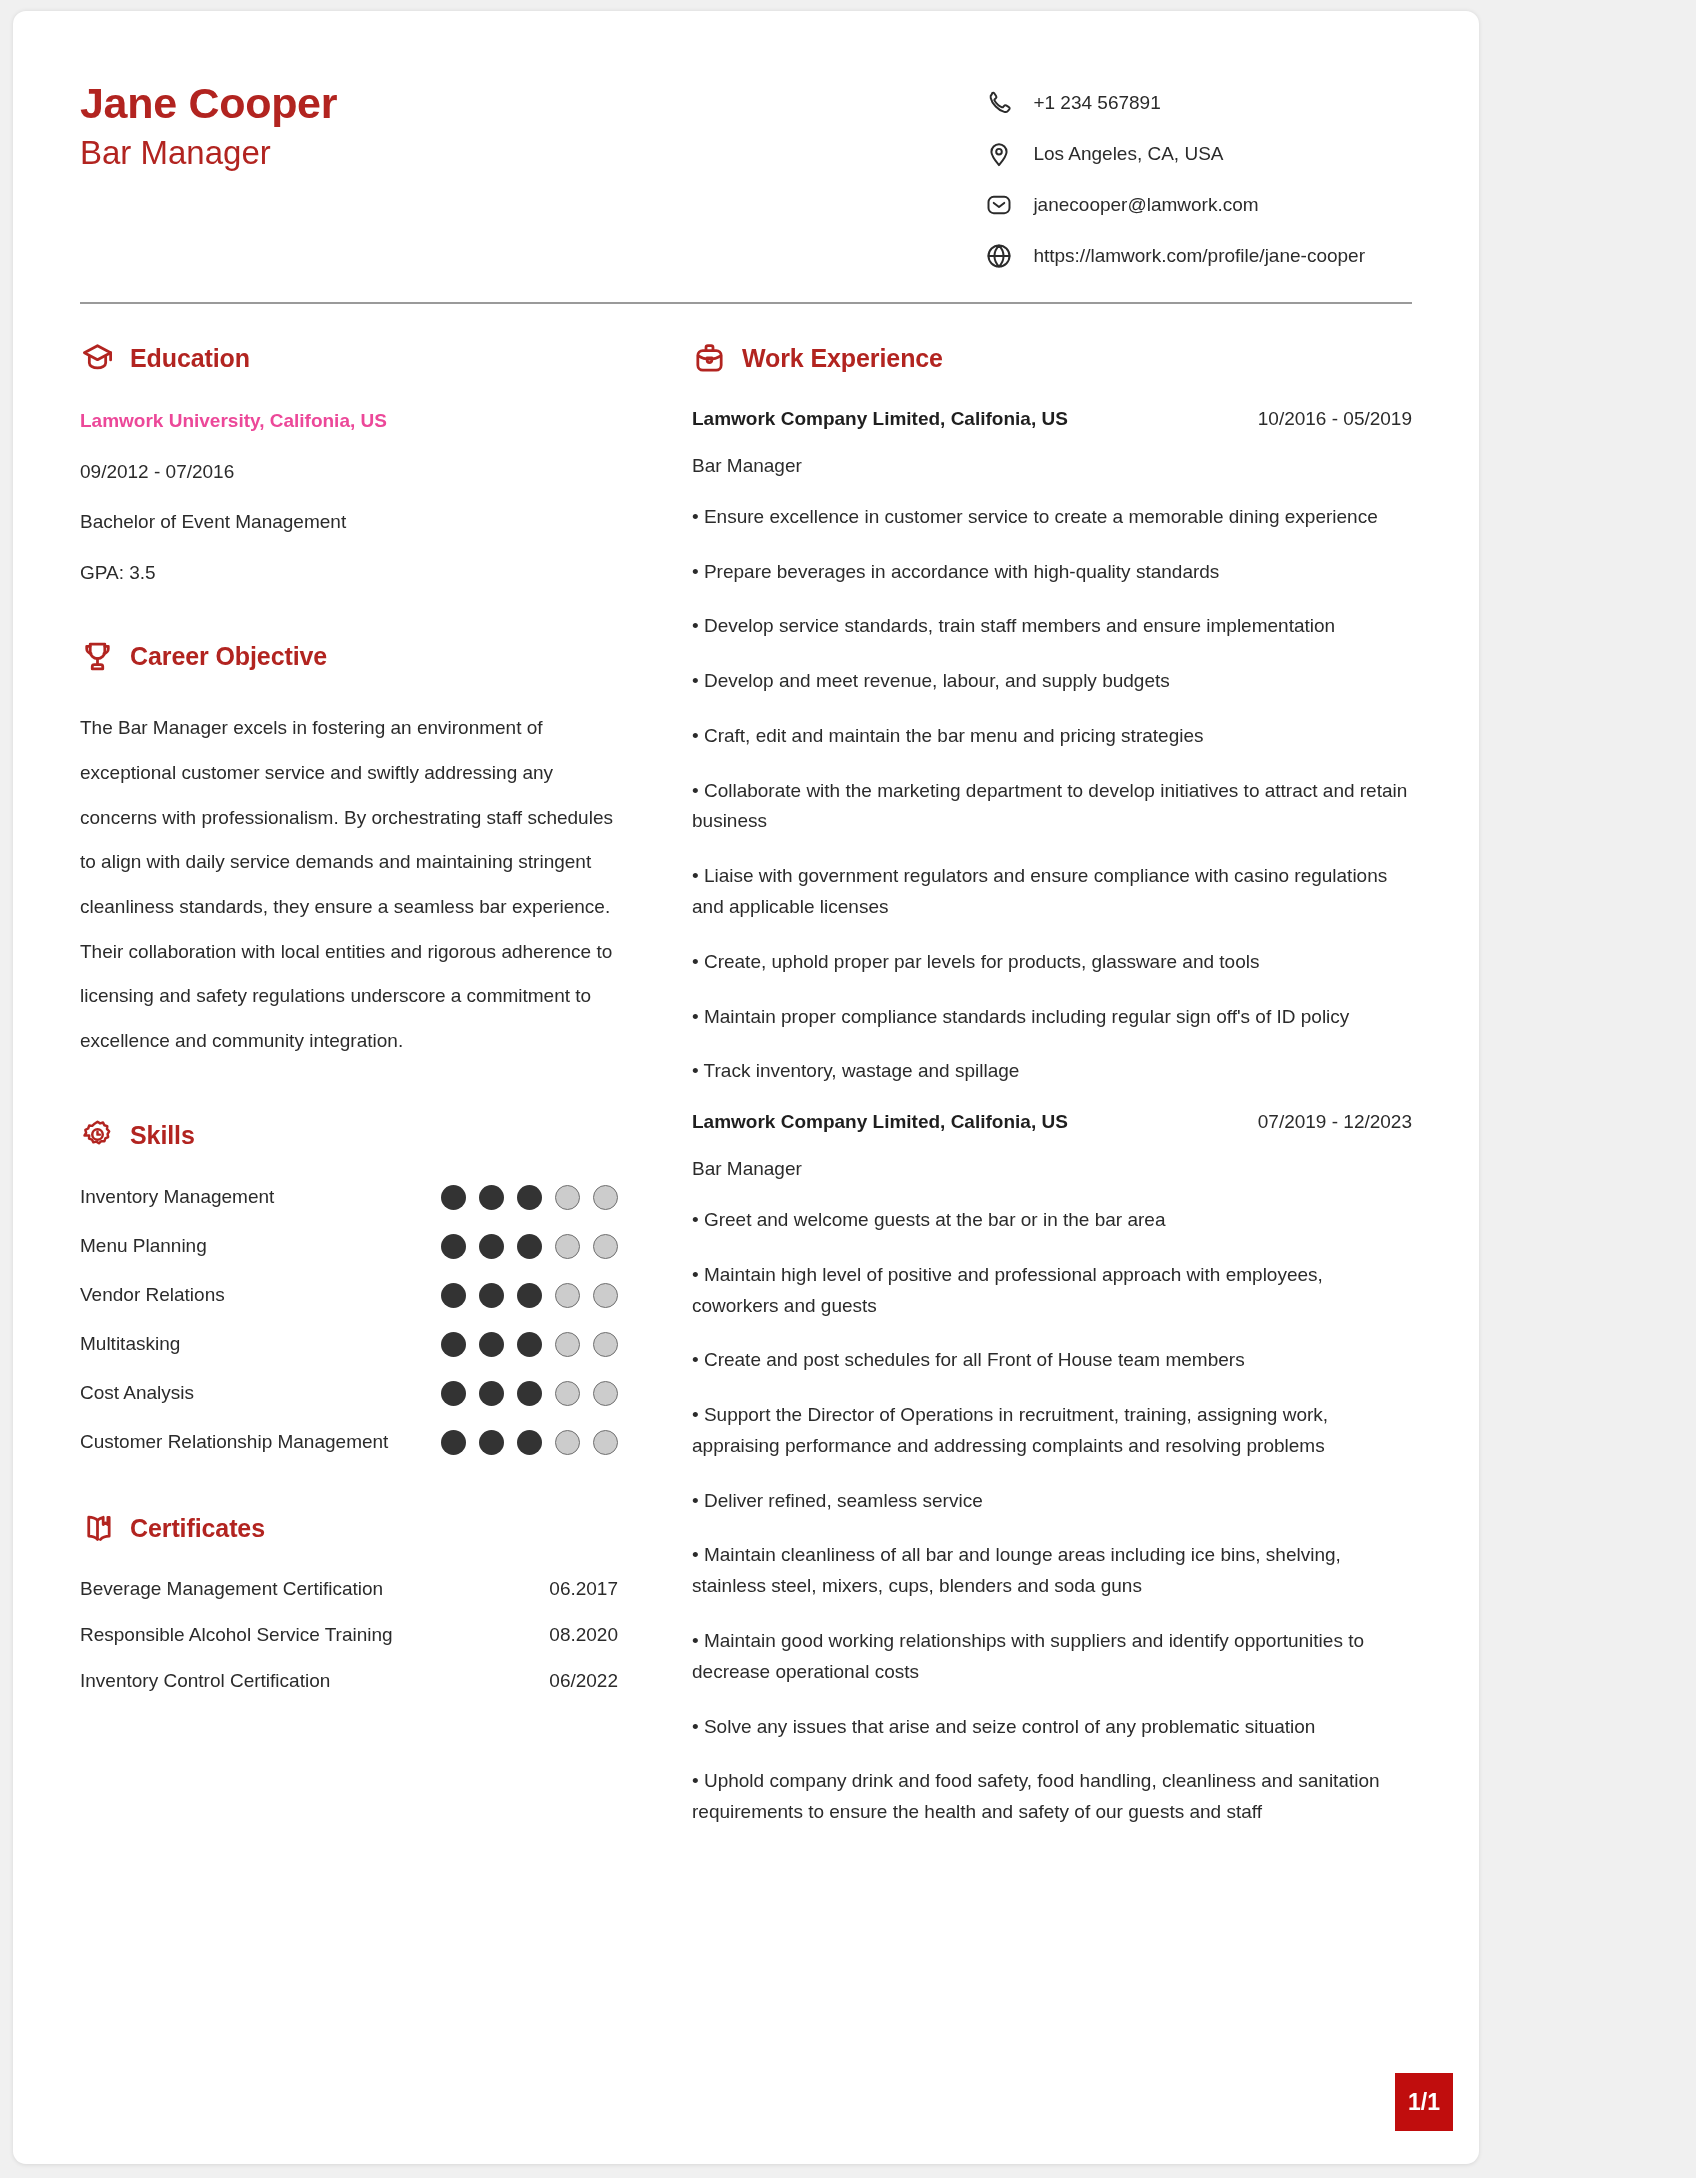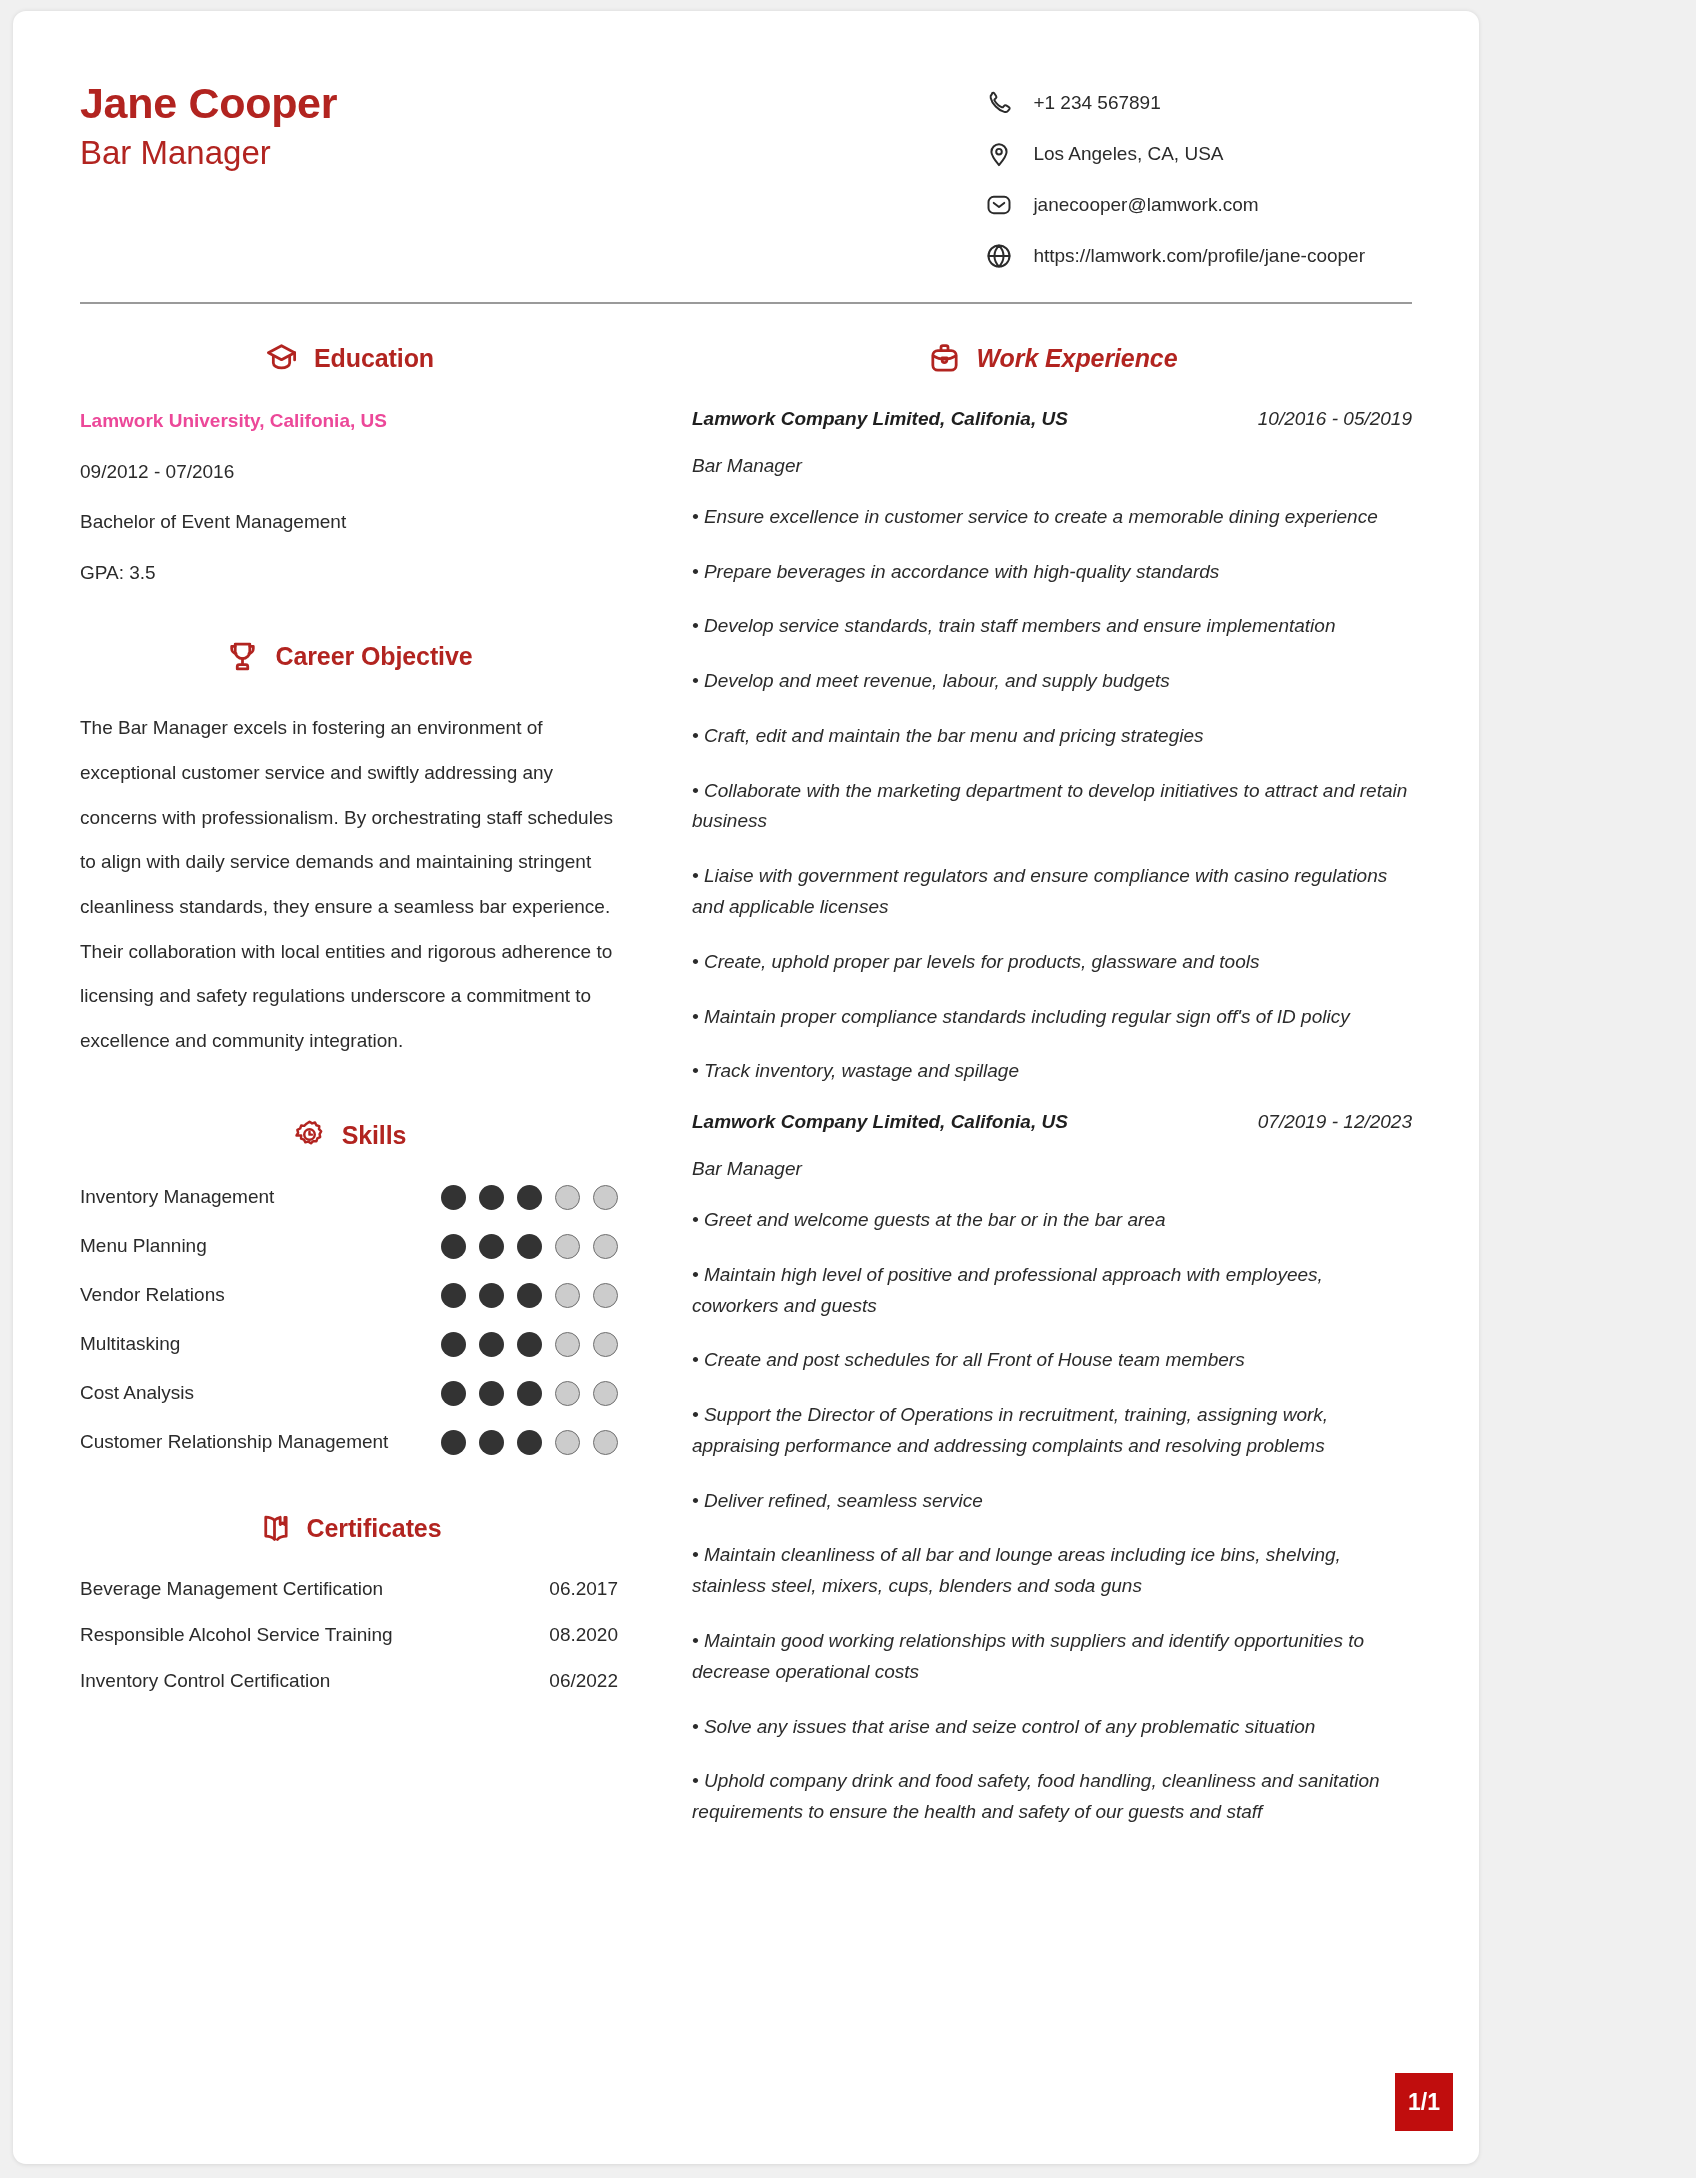--- a/index.html
+++ b/index.html
@@ -95,28 +95,27 @@
 
   
   .columns {
     display: flex;
     gap: 0;
     margin-top: 37px;
     align-items: flex-start;
   }
 
   .col-left  { width: 575px; flex: 0 0 575px; padding-right: 37px; }
-  .col-right { flex: 1 1 auto; padding-left: 37px; font-style: italic; }
+  .col-right { flex: 1 1 auto; padding-left: 37px; }
 
   .sect-head {
     display: flex;
     align-items: center;
     gap: 15px;
     margin-bottom: 32px;
-    justify-content: center;
   }
 
   .sect-ico { width: 35px; height: 35px; flex: 0 0 35px; }
   .sect-ico svg { width: 35px; height: 35px; display: block; }
 
   .sect-title {
     color: #b22420;
     font-size: 25px;
     font-weight: bold;
     letter-spacing: -0.1px;

